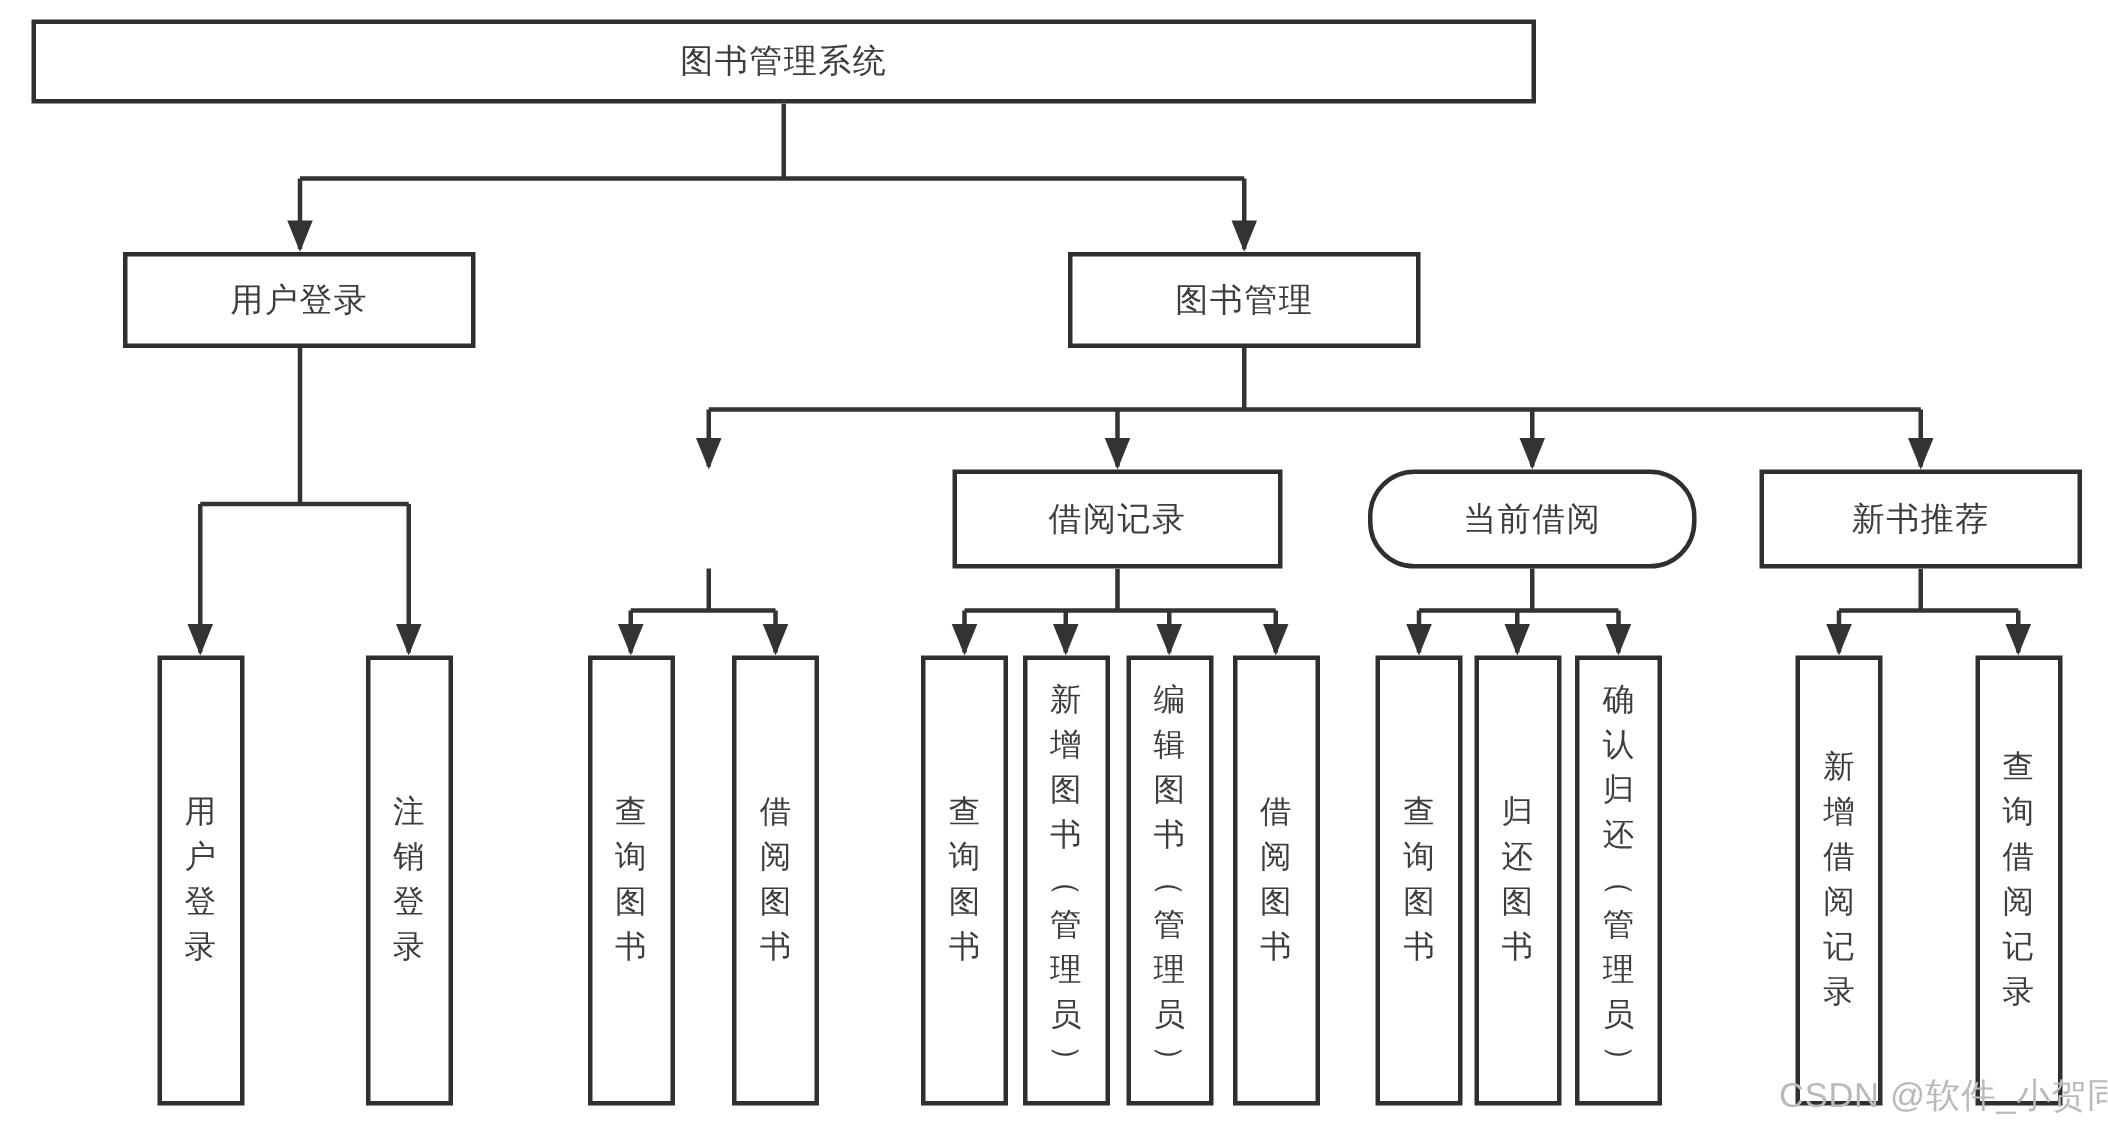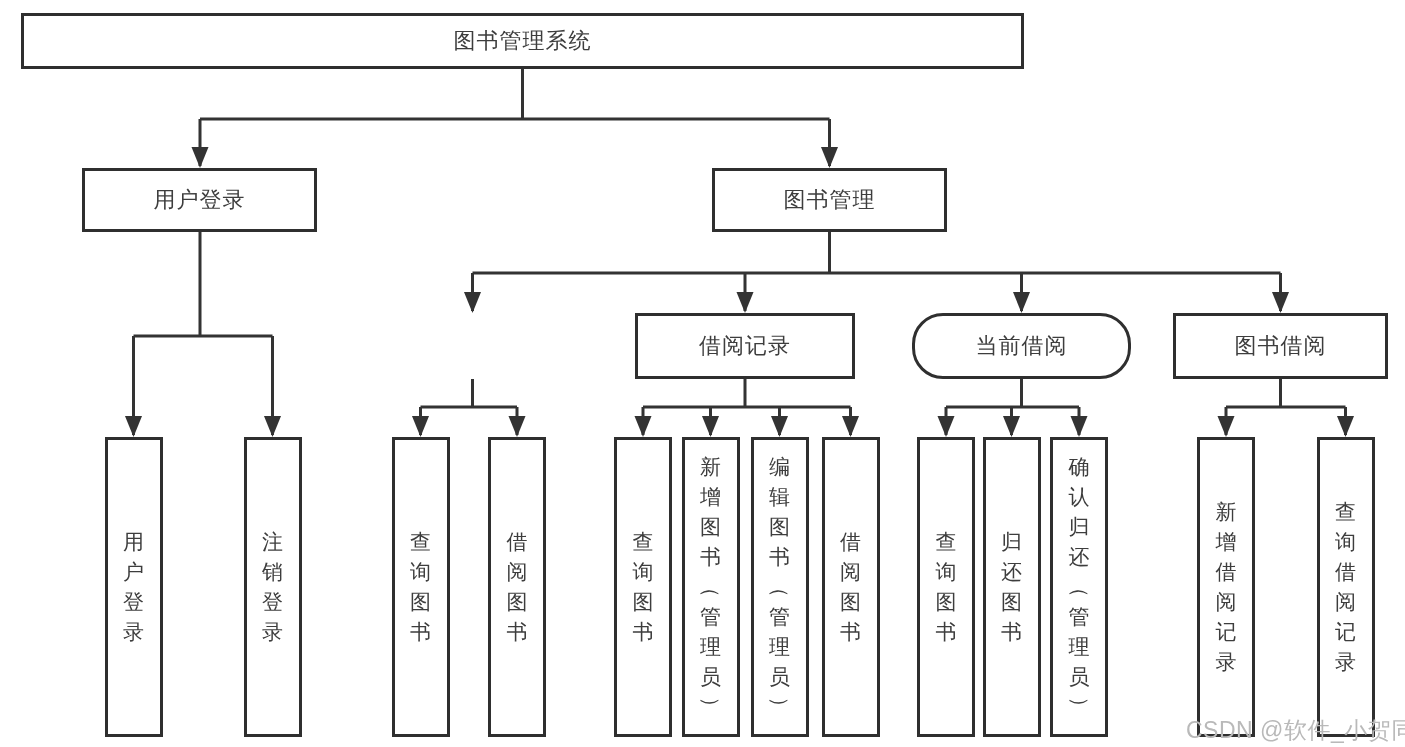--- a/index.html
+++ b/index.html
@@ -100,21 +100,21 @@
     <span>用户登录</span>
   </div>
 
   <div class="box hbox" style="left:635px;top:313px;width:220px;height:66px;">
     <span>借阅记录</span>
   </div>
   <div class="box hbox" style="left:912px;top:313px;width:219px;height:66px;border-radius:31px;">
     <span>当前借阅</span>
   </div>
   <div class="box hbox" style="left:1173px;top:313px;width:215px;height:66px;">
-    <span>图书借阅</span>
+    <span>新书推荐</span>
   </div>
 
   <div class="box vbox" style="left:104.5px;top:437px;width:58px;height:300px;">
     <span class="vlabel">
         <span class="vchar">用</span>
         <span class="vchar">户</span>
         <span class="vchar">登</span>
         <span class="vchar">录</span>
       </span>
   </div>

